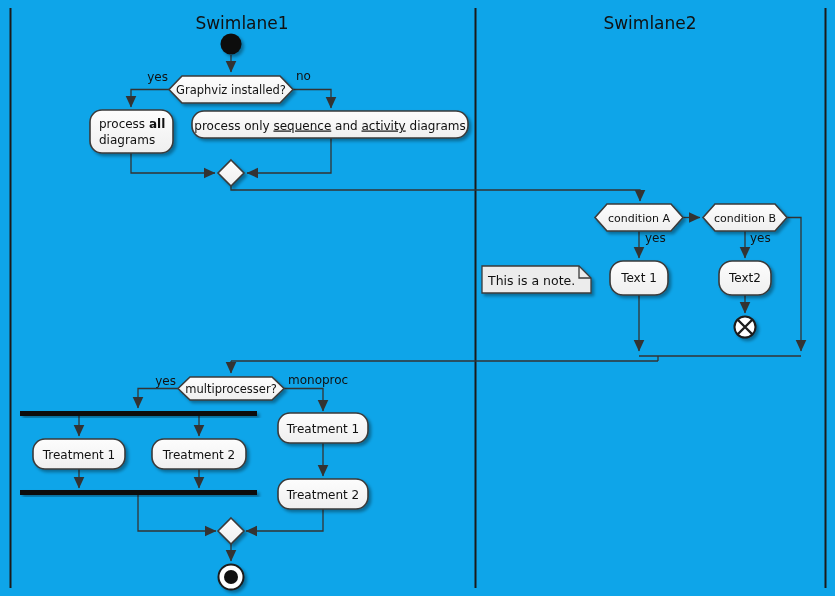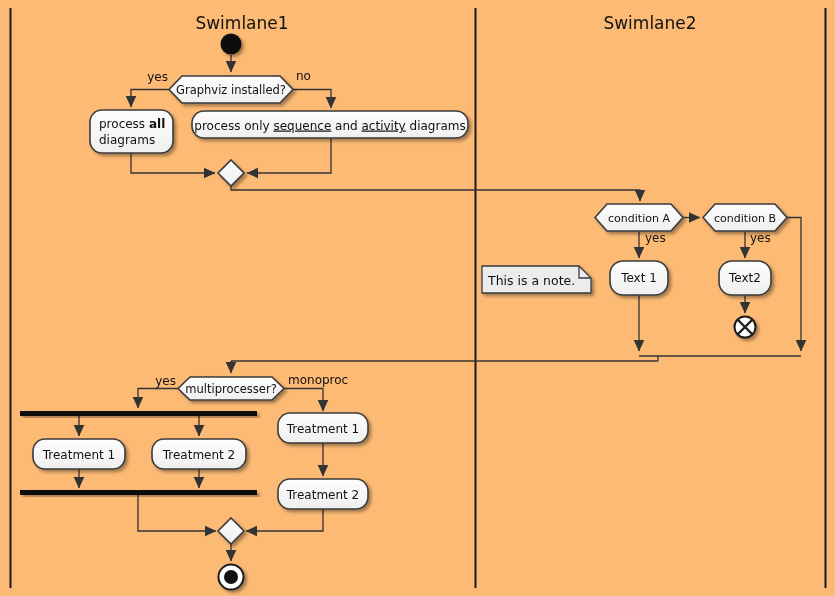--- a/index.html
+++ b/index.html
@@ -1,16 +1,16 @@
 <!DOCTYPE html>
 <html><head>
 <meta charset="utf-8">
 <style>
   html,body{margin:0;padding:0;background:#ffffff;}
-  .stage{position:relative;width:835px;height:596px;background:#fdba74;overflow:hidden;
+  .stage{position:relative;width:835px;height:596px;background:#0ea5e9;overflow:hidden;
          font-family:"DejaVu Sans",sans-serif;}
   svg text{font-family:"DejaVu Sans",sans-serif;fill:#111;}
   .lane-line{stroke:#1a1a1a;stroke-width:2;}
   .lane-title{font-size:17px;}
   .edge{fill:none;stroke:#333;stroke-width:1.3;}
   .jog{fill:none;stroke:#333;stroke-width:1.3;}
   .activity{fill:url(#boxGrad);stroke:#3a3a3a;stroke-width:1.6;}
   .hex{fill:url(#boxGrad);stroke:#3a3a3a;stroke-width:1.6;}
   .diamond{fill:url(#boxGrad);stroke:#3a3a3a;stroke-width:1.6;}
   .bar{fill:#111;stroke:none;}

